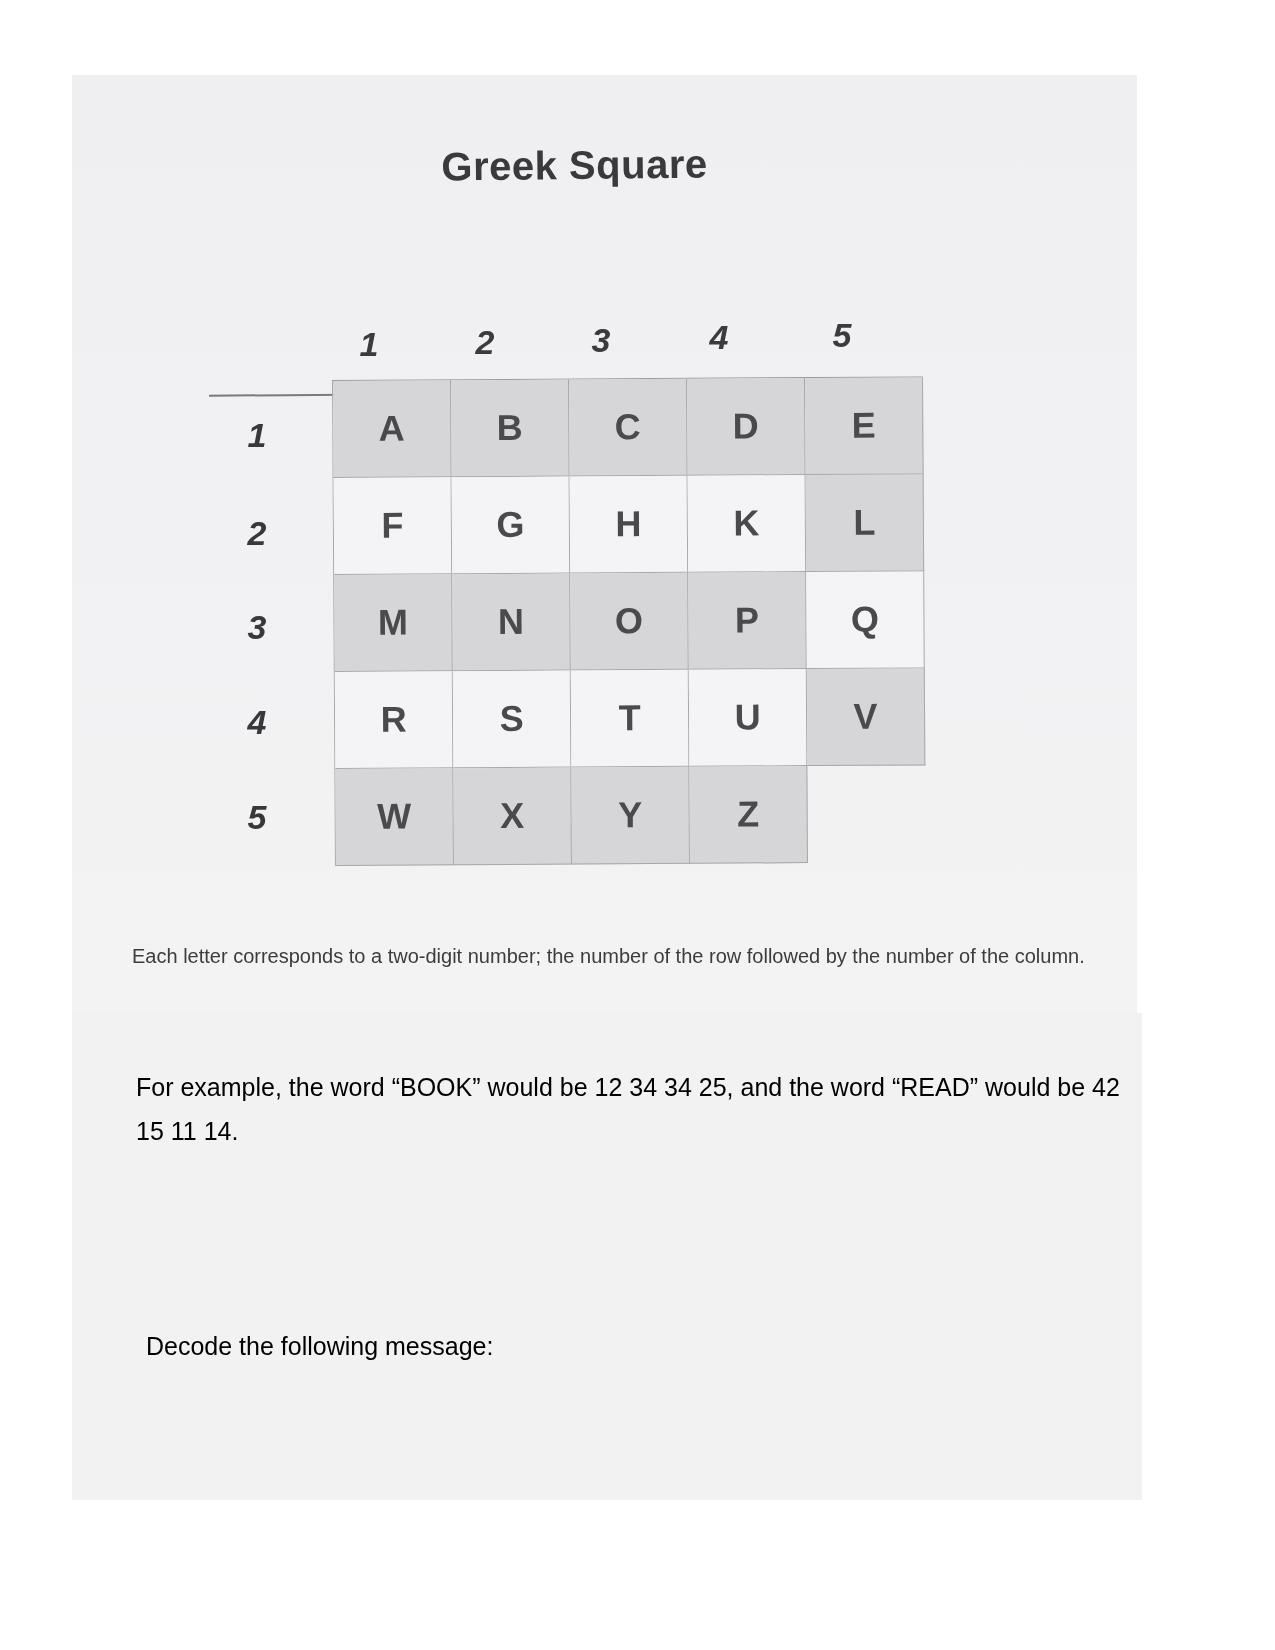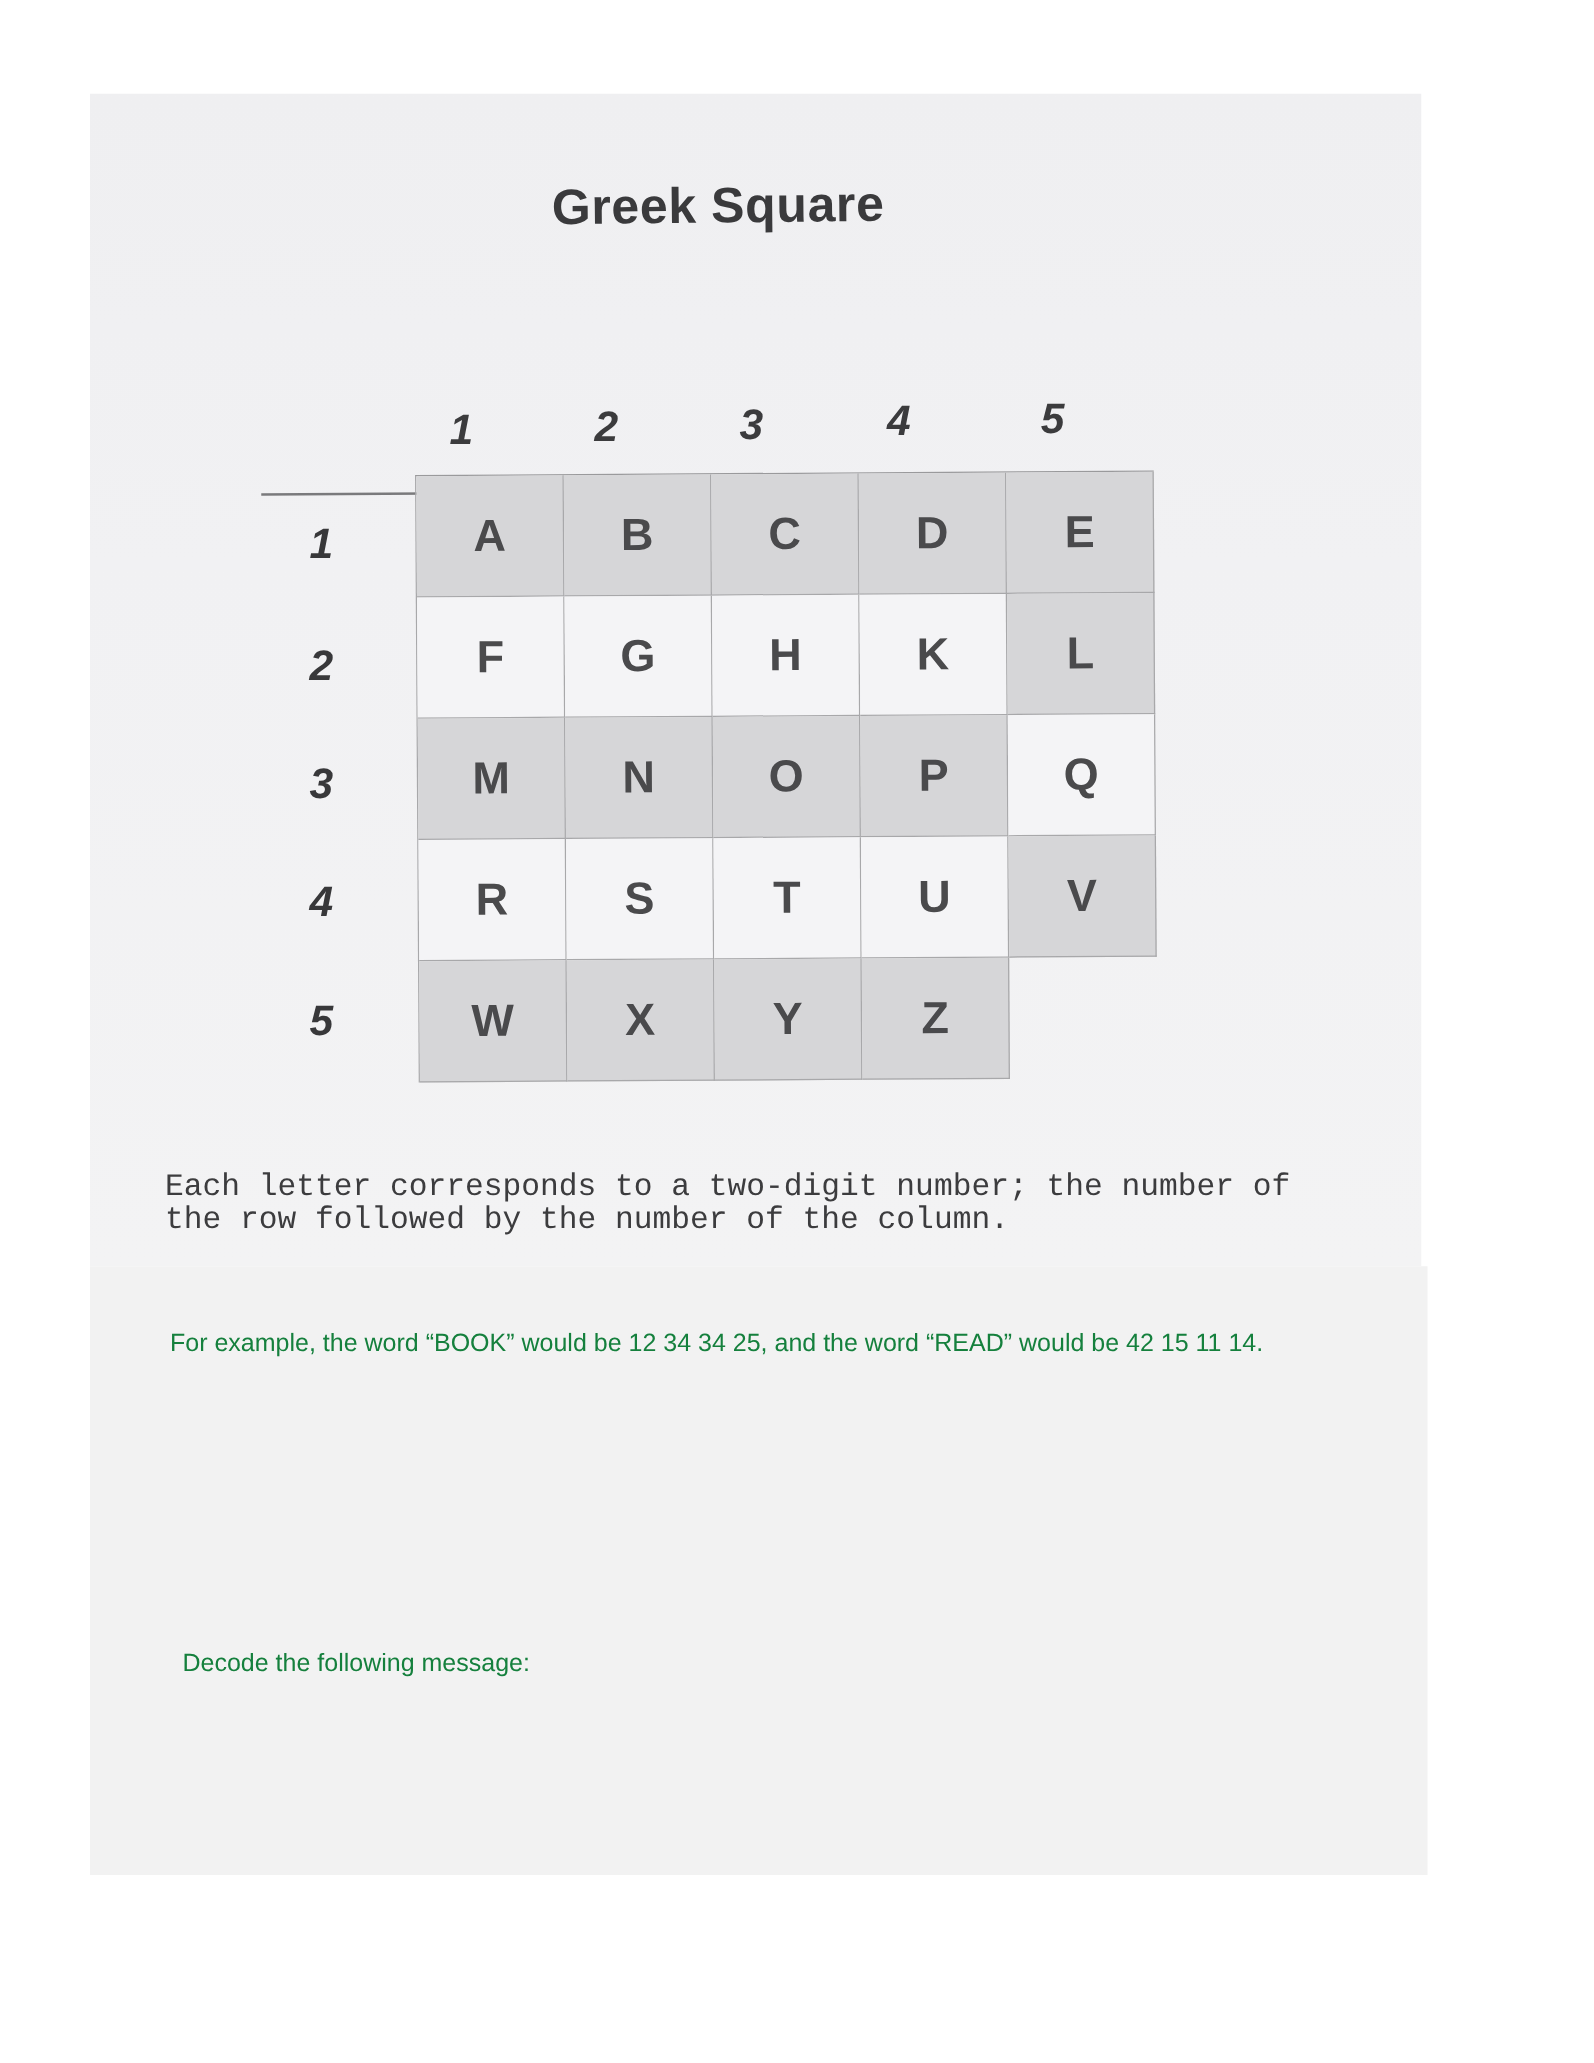--- a/index.html
+++ b/index.html
@@ -38,26 +38,26 @@
   }
   .cell.shade { background: #d6d6d8; }
   .cell.light { background: #f4f4f6; }
   .row-heads { position: absolute; left: 165px; top: 305px; width: 40px; height: 485px; }
   .row-head {
     position: absolute; left: 0; width: 40px; text-align: center;
     font-size: 34px; font-weight: bold; font-style: italic; color: #38383a;
   }
   .explain {
     position: absolute; left: 60px; top: 862px; width: 960px;
-    font-size: 25px; line-height: 26px; color: #3c3c3e; font-family: Liberation Mono, monospace;
+    font-size: 20px; line-height: 38px; color: #3c3c3e;
   }
   .panel {
     position: absolute; left: 72px; top: 1013px; width: 1070px; height: 487px; background: #f2f2f2;
   }
-  .panel .txt { position: absolute; color: #15803d; font-size: 20px; }
+  .panel .txt { position: absolute; color: #000000; font-size: 25px; margin-top: 12px; }
   .example { left: 64px; top: 40px; width: 990px; line-height: 44px; }
   .write { left: 74px; top: 186px; }
   .decode { left: 74px; top: 307px; }
   .code { left: 80px; top: 358px; letter-spacing: 0.5px; word-spacing: 4px; }
 </style>
 </head>
 <body>
 
 <div class="photo">
   <div class="title">Greek Square</div>

